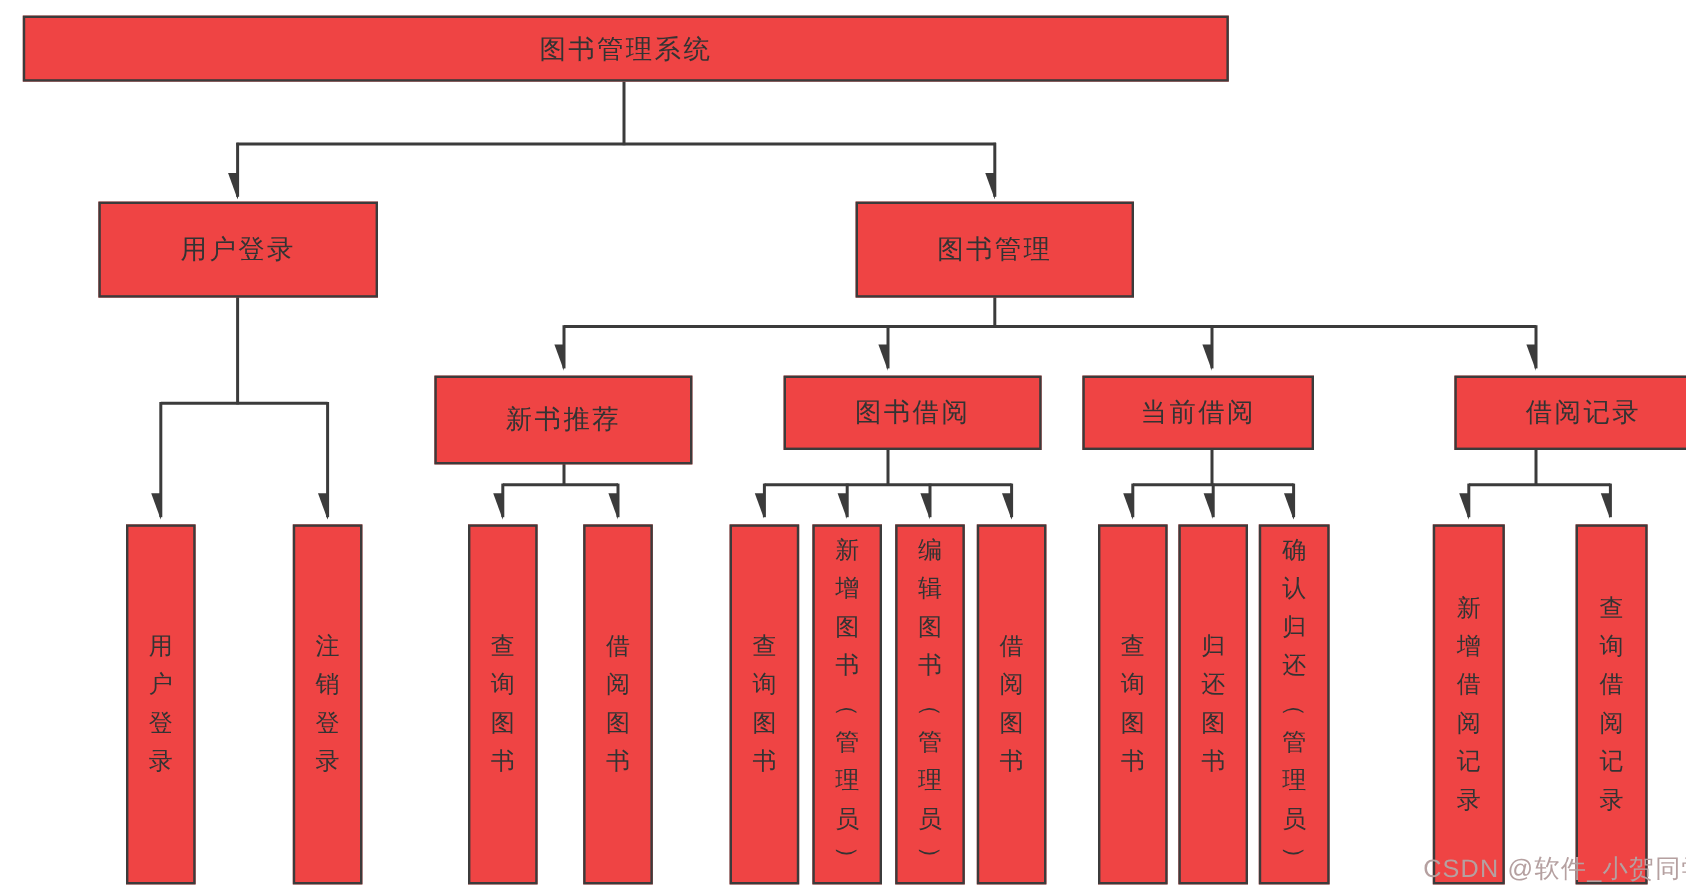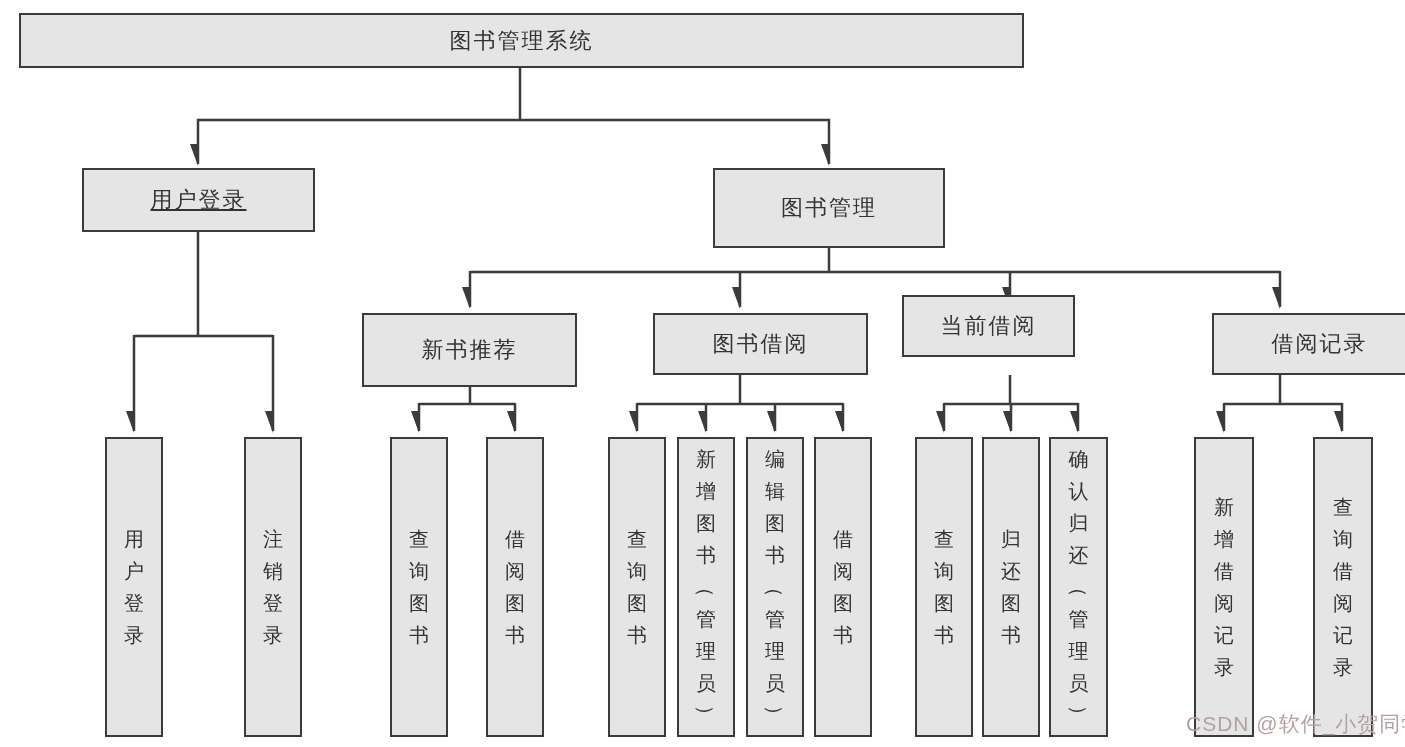--- a/index.html
+++ b/index.html
@@ -10,21 +10,21 @@
     font-family:"Liberation Sans", sans-serif;
     overflow:hidden;
   }
   .connectors {
     position:absolute; left:0; top:0; width:1405px; height:747px;
     pointer-events:none;
   }
   .node {
     position:absolute;
     box-sizing:border-box;
-    background:#e5e5e5;
+    background:#ef4444;
     border:2.5px solid #3b3b3b;
     color:#333;
     display:flex;
     align-items:center;
     justify-content:center;
   }
   .node.h {
     font-size:22px;
     letter-spacing:2px;
     white-space:nowrap;
@@ -96,26 +96,26 @@
 
       <line x1="1280" y1="375" x2="1280" y2="405"></line>
       <line x1="1224" y1="404" x2="1342" y2="404"></line>
       <line x1="1224" y1="403" x2="1224" y2="431" marker-end="url(#arrow)"></line>
       <line x1="1342" y1="403" x2="1342" y2="431" marker-end="url(#arrow)"></line>
     </g>
   </svg>
 
   <div class="node h" style="left:19px;top:13px;width:1005px;height:55px;">图书管理系统</div>
 
-  <div class="node h" style="left:82px;top:168px;width:233px;height:64px;text-decoration:underline;">用户登录</div>
+  <div class="node h" style="left:82px;top:168px;width:233px;height:80px;">用户登录</div>
   <div class="node h" style="left:713px;top:168px;width:232px;height:80px;">图书管理</div>
 
   <div class="node h" style="left:362px;top:313px;width:215px;height:74px;">新书推荐</div>
   <div class="node h" style="left:633px;top:313px;width:215px;height:62px;margin-left:20px;">图书借阅</div>
-  <div class="node h" style="left:902px;top:295px;width:173px;height:62px;">当前借阅</div>
+  <div class="node h" style="left:902px;top:313px;width:193px;height:62px;">当前借阅</div>
   <div class="node h" style="left:1172px;top:313px;width:215px;height:62px;margin-left:40px;">借阅记录</div>
 
   <div class="node v" style="left:105px;top:437px;width:58px;height:300px;">
       <span class="char">用</span>
       <span class="char">户</span>
       <span class="char">登</span>
       <span class="char">录</span>
     </div>
   <div class="node v" style="left:244px;top:437px;width:58px;height:300px;">
       <span class="char">注</span>

